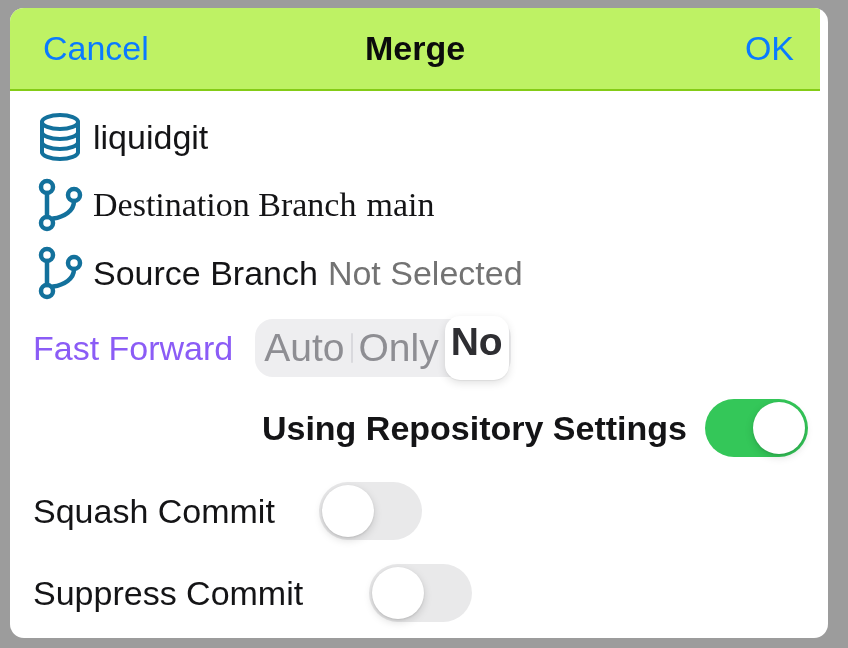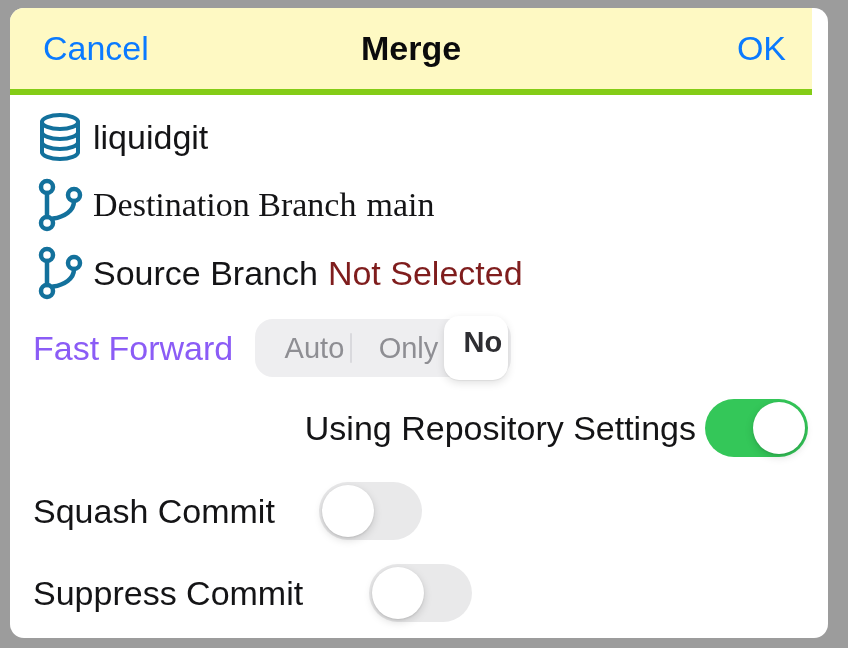--- a/index.html
+++ b/index.html
@@ -18,24 +18,24 @@
     top: 8px;
     width: 818px;
     height: 630px;
     background: #ffffff;
     border-radius: 14px;
     overflow: hidden;
   }
   
   .header {
     position: absolute;
-    top: 0; left: 0; right: 16px;
+    top: 0; left: 0; right: 8px;
     height: 81px;
-    background: #fef9c3;
-    border-bottom: 6px solid #84cc16;
+    background: #bef264;
+    border-bottom: 2px solid #84cc16;
   }
   .header .btn {
     position: absolute;
     top: 0;
     height: 81px;
     display: flex;
     align-items: center;
     font-size: 34px;
     color: #0A7AFF;
     cursor: pointer;
@@ -69,21 +69,21 @@
   }
   .row .value-gap { margin-left: 10px; }
   .icon-wrap {
     display: flex;
     align-items: center;
     justify-content: center;
     width: 54px;
     flex: 0 0 54px;
     margin-right: 6px;
   }
-  .blue-text { color: #7f1d1d; }
+  .blue-text { color: #737373; }
   .muted { color: #8b5cf6; }
 
   .row-repo     { left: 23px; top: 100px; height: 58px; }
   .row-dest     { left: 23px; top: 168px; height: 58px; font-family: Liberation Serif, serif; }
   .row-src      { left: 23px; top: 236px; height: 58px; }
   .row-ff       { left: 23px; top: 311px; height: 58px; }
   .row-using    { right: 20px; top: 391px; height: 58px; }
   .row-squash   { left: 23px; top: 474px; height: 58px; gap: 22px; }
   .row-suppress { left: 23px; top: 556px; height: 58px; gap: 44px; }
 
@@ -95,21 +95,21 @@
     margin-left: 22px;
     width: 256px;
     height: 58px;
     background: #EEEEF0;
     border-radius: 18px;
     padding: 3px;
   }
   .segment {
     flex: 1 1 auto;
     text-align: right;
-    font-size: 29px;
+    font-size: 39px;
     color: #8E8E93;
     cursor: pointer;
     padding: 0 6px;
   }
   .segment.selected {
     flex: 0 0 auto;
     min-width: 52px;
     background: #ffffff;
     border-radius: 15px;
     height: 64px;
@@ -141,21 +141,21 @@
     left: 3px;
     width: 52px;
     height: 52px;
     border-radius: 50%;
     background: #ffffff;
     box-shadow: 0 3px 8px rgba(0,0,0,0.15), 0 1px 2px rgba(0,0,0,0.10);
   }
   .switch.on { background: #34C759; }
   .switch.on .knob { left: auto; right: 3px; }
   .switch-gap { margin-left: 22px; }
-  .label-gap { margin-right: 9px; }
+  .label-gap { margin-right: 18px; font-weight: bold; }
 
   svg { display: block; }
 </style>
 </head>
 <body>
 
 <div class="dialog">
 
   <div class="header">
     <button class="btn cancel">Cancel</button>

